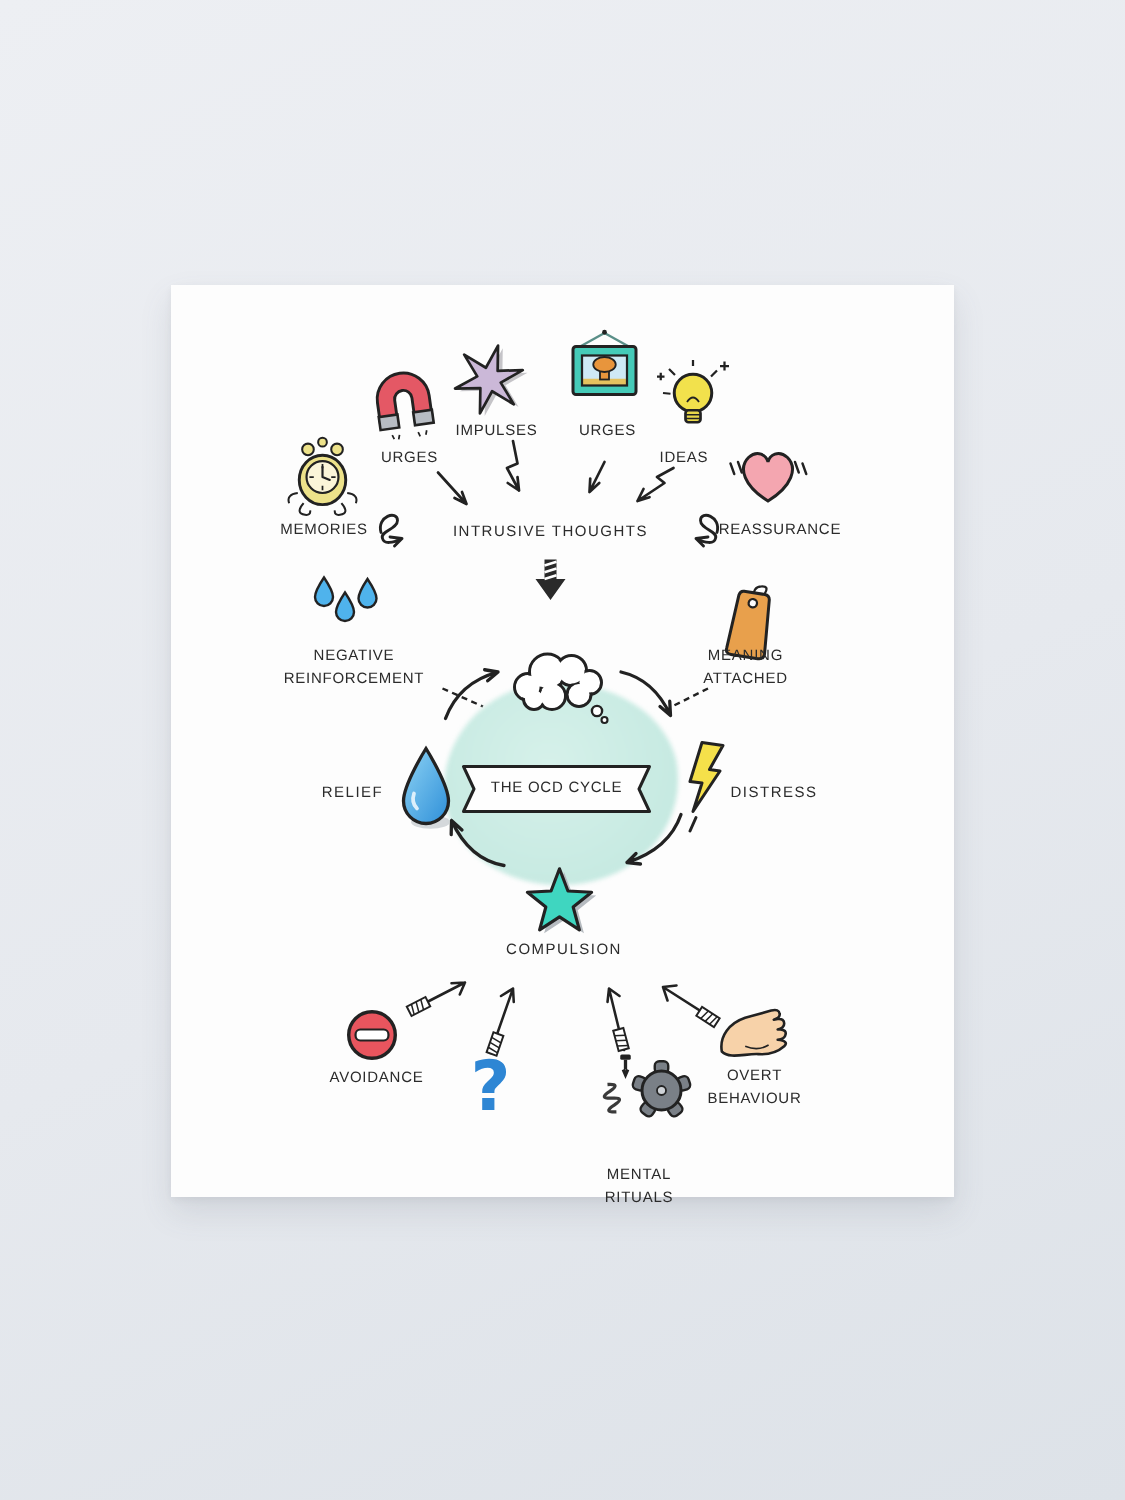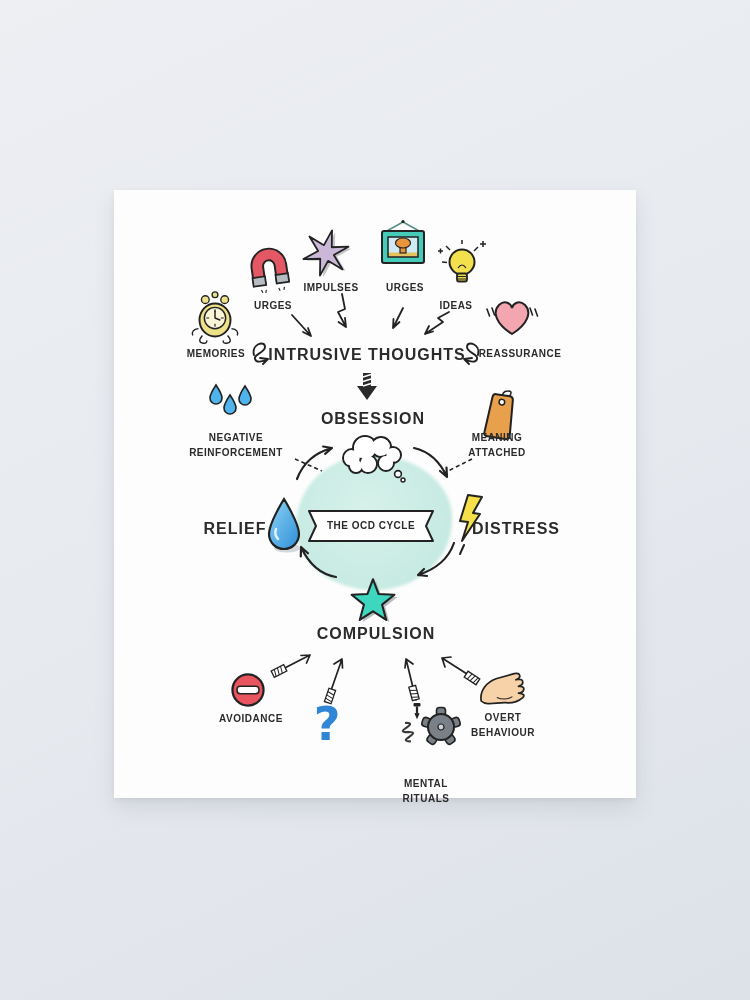--- a/index.html
+++ b/index.html
@@ -4,23 +4,23 @@
 <style>
   html,body{margin:0;padding:0;}
   body{width:750px;height:1000px;overflow:hidden;
        font-family:"Liberation Sans",sans-serif;}
   .stage{position:relative;width:750px;height:1000px;
          background:linear-gradient(155deg,#edeff3 0%,#e6e9ee 55%,#dde2e8 100%);}
   .poster{position:absolute;left:114px;top:190px;width:522px;height:608px;
           background:#fdfdfd;
           box-shadow:0 10px 20px rgba(90,100,115,.14),0 2px 5px rgba(0,0,0,.05);}
   .abs{position:absolute;}
-  .label{position:absolute;color:#2b2b2b;text-align:center;font-weight:700;
+  .label{position:absolute;color:#2b2b2b;text-align:center;font-weight:400;
          font-size:10px;letter-spacing:.5px;line-height:15px;white-space:nowrap;}
-  .label.big{font-size:16px;letter-spacing:1px;}
+  .label.big{font-size:10px;letter-spacing:1px;}
   .blob{position:absolute;left:182px;top:265px;width:156px;height:135px;
         background:radial-gradient(circle at 45% 40%,#d6f1ea 0%,#c9ebe3 60%,#c1e7de 100%);
         border-radius:48% 52% 50% 50% / 53% 47% 52% 48%;
         filter:blur(1.5px);z-index:1;}
   .qmark{position:absolute;left:195px;top:506px;width:36px;height:56px;
          font-family:"DejaVu Sans",sans-serif;font-size:46px;font-weight:700;
          color:#2e86d4;text-align:center;line-height:56px;z-index:3;}
   svg{position:absolute;overflow:visible;}
   .z2{z-index:2;} .z3{z-index:3;} .z4{z-index:4;}
 </style>
@@ -113,21 +113,20 @@
       <g transform="scale(-1,1) translate(-36,0)">
         <path d="M6,16 C3,5 17,1 17,8 C17,14 5,15 7,20 C8,24 14,23 20,20 M20,20 l-5,5 M20,20 l-8,-1" fill="none" stroke="#222" stroke-width="1.9" stroke-linecap="round"></path>
       </g>
     </svg>
 
     <svg class="abs" style="left:243px;top:182px" width="20" height="30" viewBox="0 0 20 30">
       <path d="M6,1 h8 v13 h6 l-10,14 -10,-14 h6 z" fill="#2a2a2a"></path>
       <path d="M6,5 l8,-2.5 M6,9.5 l8,-2.5 M6,14 l8,-2.5" stroke="#fff" stroke-width="1.7"></path>
     </svg>
 
-    <div class="label big" style="left:159px;top:221px;width:200px">OBSESSION</div>
 
     <svg class="abs" style="left:92px;top:193px" width="48" height="40" viewBox="0 0 48 40">
       <g fill="#4fb3ec" stroke="#222" stroke-width="1.6">
         <path d="M10,2 C10,2 4,11 4,15 a6,6 0 0 0 12,0 C16,11 10,2 10,2 Z"></path>
         <path d="M24,12 C24,12 18,21 18,25 a6,6 0 0 0 12,0 C30,21 24,12 24,12 Z"></path>
         <path d="M39,3 C39,3 33,12 33,16 a6,6 0 0 0 12,0 C45,12 39,3 39,3 Z"></path>
       </g>
     </svg>
     <div class="label" style="left:42px;top:240px;width:160px">
       <span>NEGATIVE</span><br>

